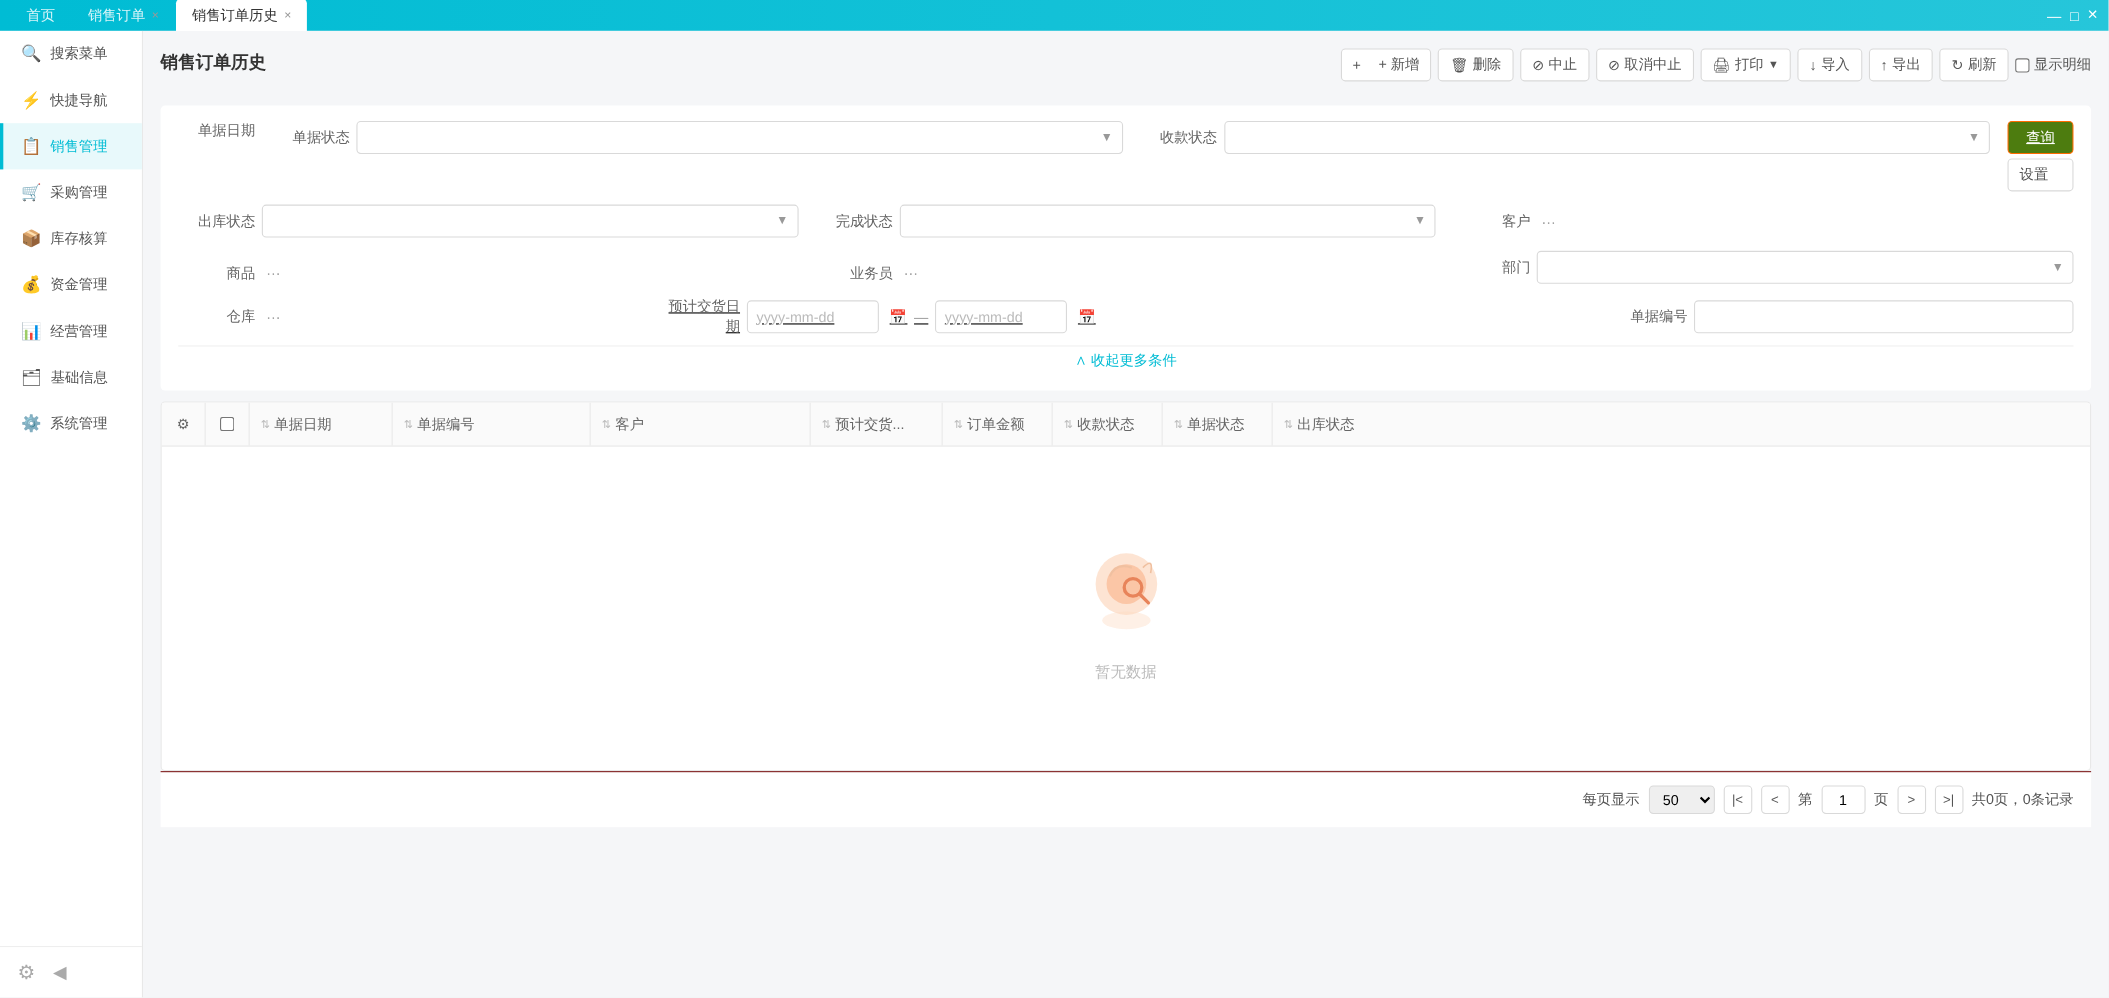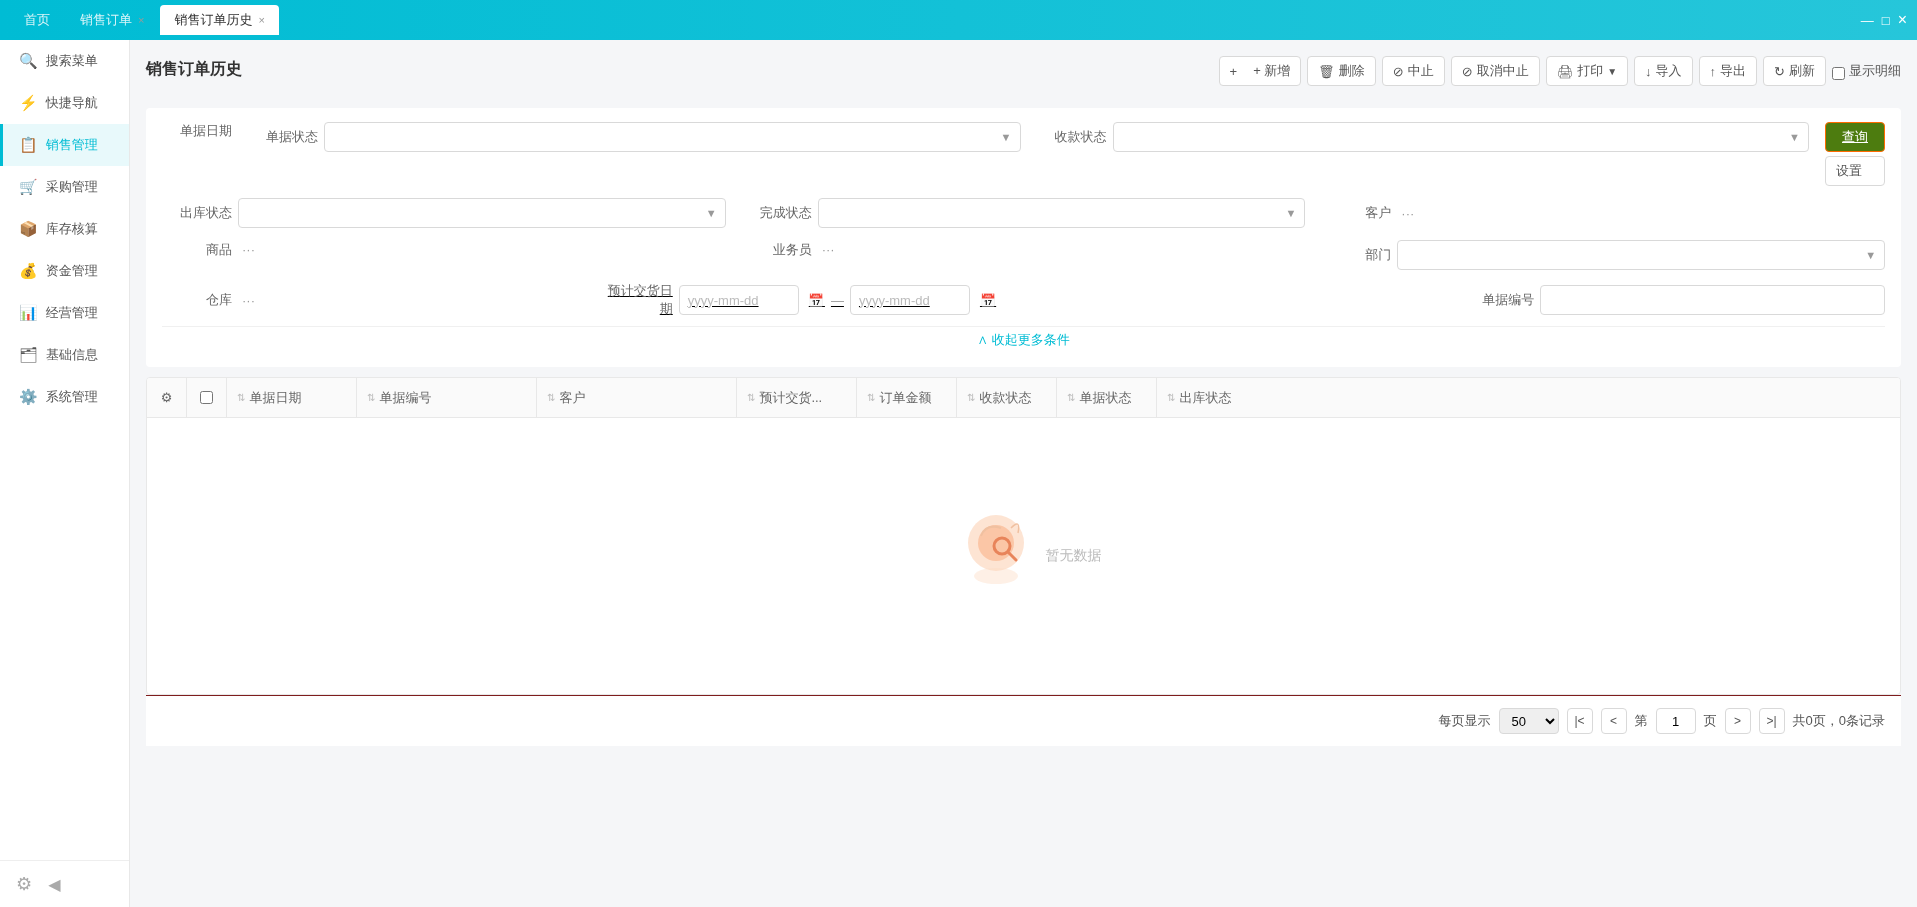--- a/index.html
+++ b/index.html
@@ -1,20 +1,20 @@
 <!DOCTYPE html>
 <html><head>
   <meta charset="utf-8">
   <style>
     * { box-sizing: border-box; margin: 0; padding: 0; font-family: 'Microsoft YaHei', Arial, sans-serif; font-size: 13px; }
     body { display: flex; flex-direction: column; height: 907px; width: 1917px; overflow: hidden; background: #f0f2f5; }
 
     
     .top-bar {
-      height: 40px;
+      height: 28px;
       background: linear-gradient(90deg, #00bcd4 0%, #26c6da 100%);
       display: flex;
       align-items: center;
       padding: 0 10px;
       flex-shrink: 0;
     }
     .top-bar-tabs {
       display: flex;
       align-items: center;
       flex: 1;
@@ -169,21 +169,21 @@
       padding: 5px 10px;
       border: 1px solid #d9d9d9;
       border-radius: 4px;
       background: #fff;
       cursor: pointer;
       color: #555;
       font-size: 13px;
     }
     .toolbar-btn.query { background: #4d7c0f; color: #fff; border-color: #ff6b00; padding: 5px 16px; text-decoration: underline; }
     .toolbar-btn.settings { background: #fff; color: #555; border: 1px solid #d9d9d9; }
-    .checkbox-label { display: flex; align-items: flex-end; gap: 4px; font-size: 13px; color: #555; cursor: pointer; }
+    .checkbox-label { display: flex; align-items: center; gap: 4px; font-size: 13px; color: #555; cursor: pointer; }
 
     
     .data-table {
       background: #fff;
       border-radius: 4px;
       overflow: hidden;
       border: 1px solid #e8e8e8;
     }
     .table-header {
       display: flex;
@@ -212,21 +212,21 @@
     .col-delivery { width: 120px; }
     .col-amount { width: 100px; }
     .col-receipt { width: 100px; }
     .col-status { width: 100px; }
     .col-out { width: 100px; }
     .col-action { flex: 1; }
 
     
     .empty-state {
       display: flex;
-      flex-direction: row;
+      flex-direction: column;
       align-items: center;
       justify-content: center;
       padding: 80px 0;
       color: #ccc;
     }
     .empty-icon {
       width: 100px;
       height: 100px;
       margin-bottom: 16px;
     }
@@ -443,21 +443,21 @@
             <span></span>
             <span class="arrow">▼</span>
           </div>
         </div>
         <div style="display:flex;align-items:center;gap:6px;flex:1;">
           <span class="filter-label">客户</span>
           <span class="ellipsis-btn">···</span>
         </div>
       </div>
 
-      <div style="display:flex;align-items:flex-start;gap:16px;margin-bottom:12px;">
+      <div style="display:flex;align-items:flex-end;gap:16px;margin-bottom:12px;">
         <div style="display:flex;align-items:center;gap:6px;flex:1;">
           <span class="filter-label">商品</span>
           <span class="ellipsis-btn">···</span>
         </div>
         <div style="display:flex;align-items:center;gap:6px;flex:1;">
           <span class="filter-label">业务员</span>
           <span class="ellipsis-btn">···</span>
         </div>
         <div style="display:flex;align-items:center;gap:6px;flex:1;">
           <span class="filter-label">部门</span>

